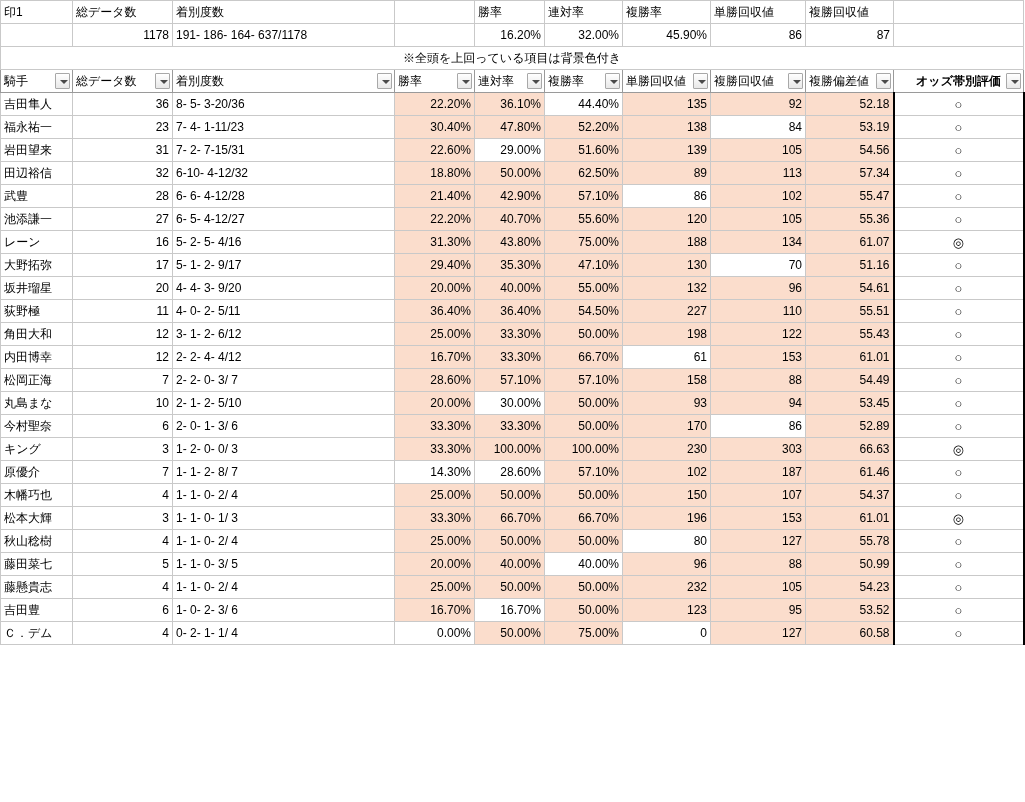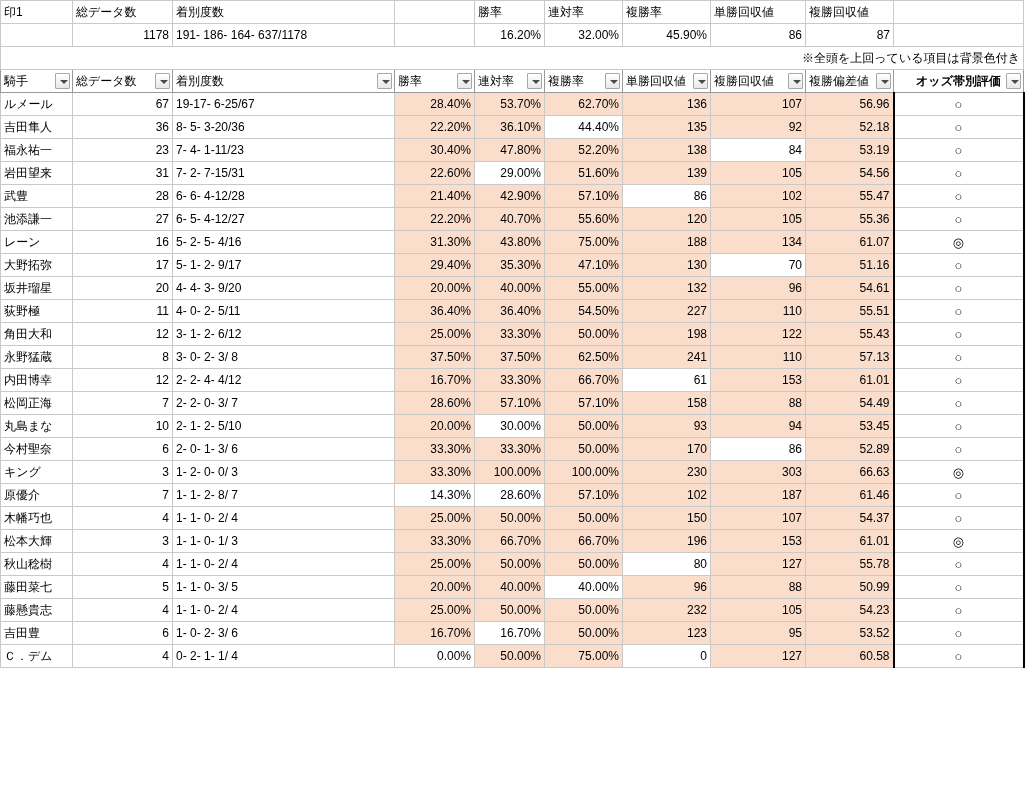--- a/index.html
+++ b/index.html
@@ -56,21 +56,21 @@
   .filter-btn:after {
     content: "";
     position: absolute;
     left: 3.5px; top: 6px;
     border-left: 4px solid transparent;
     border-right: 4px solid transparent;
     border-top: 4px solid #4a4a4a;
   }
   .note td {
     border: 1px solid #c9c9c9;
-    text-align: right;
+    text-align: center;
     margin-top: 42px;
   }
   .odds-col {
     border-left: 2px solid #000000;
     border-right: 2px solid #000000;
     text-align: center;
   }
   .odds-head {
     border-left: 2px solid #000000;
     border-right: 2px solid #000000;
@@ -171,32 +171,20 @@
       </td>
       <td class="odds-head">
         <span class="lbl">オッズ帯別評価</span>
         <span class="filter-btn"></span>
       </td>
     </tr>
   </tbody>
 
   <tbody id="rows-body">
       <tr>
-        <td class="txt">ルメール</td>
-        <td class="num">67</td>
-        <td class="txt">19-17- 6-25/67</td>
-        <td class="num hl">28.40%</td>
-        <td class="num hl">53.70%</td>
-        <td class="num hl">62.70%</td>
-        <td class="num hl">136</td>
-        <td class="num hl">107</td>
-        <td class="num hl">56.96</td>
-        <td class="ctr odds-col mark">○</td>
-      </tr>
-      <tr>
         <td class="txt">吉田隼人</td>
         <td class="num">36</td>
         <td class="txt">8- 5- 3-20/36</td>
         <td class="num hl">22.20%</td>
         <td class="num hl">36.10%</td>
         <td class="num">44.40%</td>
         <td class="num hl">135</td>
         <td class="num hl">92</td>
         <td class="num hl">52.18</td>
         <td class="ctr odds-col mark">○</td>
@@ -216,20 +204,32 @@
       <tr>
         <td class="txt">岩田望来</td>
         <td class="num">31</td>
         <td class="txt">7- 2- 7-15/31</td>
         <td class="num hl">22.60%</td>
         <td class="num">29.00%</td>
         <td class="num hl">51.60%</td>
         <td class="num hl">139</td>
         <td class="num hl">105</td>
         <td class="num hl">54.56</td>
+        <td class="ctr odds-col mark">○</td>
+      </tr>
+      <tr>
+        <td class="txt">田辺裕信</td>
+        <td class="num">32</td>
+        <td class="txt">6-10- 4-12/32</td>
+        <td class="num hl">18.80%</td>
+        <td class="num hl">50.00%</td>
+        <td class="num hl">62.50%</td>
+        <td class="num hl">89</td>
+        <td class="num hl">113</td>
+        <td class="num hl">57.34</td>
         <td class="ctr odds-col mark">○</td>
       </tr>
       <tr>
         <td class="txt">武豊</td>
         <td class="num">28</td>
         <td class="txt">6- 6- 4-12/28</td>
         <td class="num hl">21.40%</td>
         <td class="num hl">42.90%</td>
         <td class="num hl">57.10%</td>
         <td class="num">86</td>
@@ -303,32 +303,20 @@
         <td class="txt">3- 1- 2- 6/12</td>
         <td class="num hl">25.00%</td>
         <td class="num hl">33.30%</td>
         <td class="num hl">50.00%</td>
         <td class="num hl">198</td>
         <td class="num hl">122</td>
         <td class="num hl">55.43</td>
         <td class="ctr odds-col mark">○</td>
       </tr>
       <tr>
-        <td class="txt">永野猛蔵</td>
-        <td class="num">8</td>
-        <td class="txt">3- 0- 2- 3/ 8</td>
-        <td class="num hl">37.50%</td>
-        <td class="num hl">37.50%</td>
-        <td class="num hl">62.50%</td>
-        <td class="num hl">241</td>
-        <td class="num hl">110</td>
-        <td class="num hl">57.13</td>
-        <td class="ctr odds-col mark">○</td>
-      </tr>
-      <tr>
         <td class="txt">内田博幸</td>
         <td class="num">12</td>
         <td class="txt">2- 2- 4- 4/12</td>
         <td class="num hl">16.70%</td>
         <td class="num hl">33.30%</td>
         <td class="num hl">66.70%</td>
         <td class="num">61</td>
         <td class="num hl">153</td>
         <td class="num hl">61.01</td>
         <td class="ctr odds-col mark">○</td>

